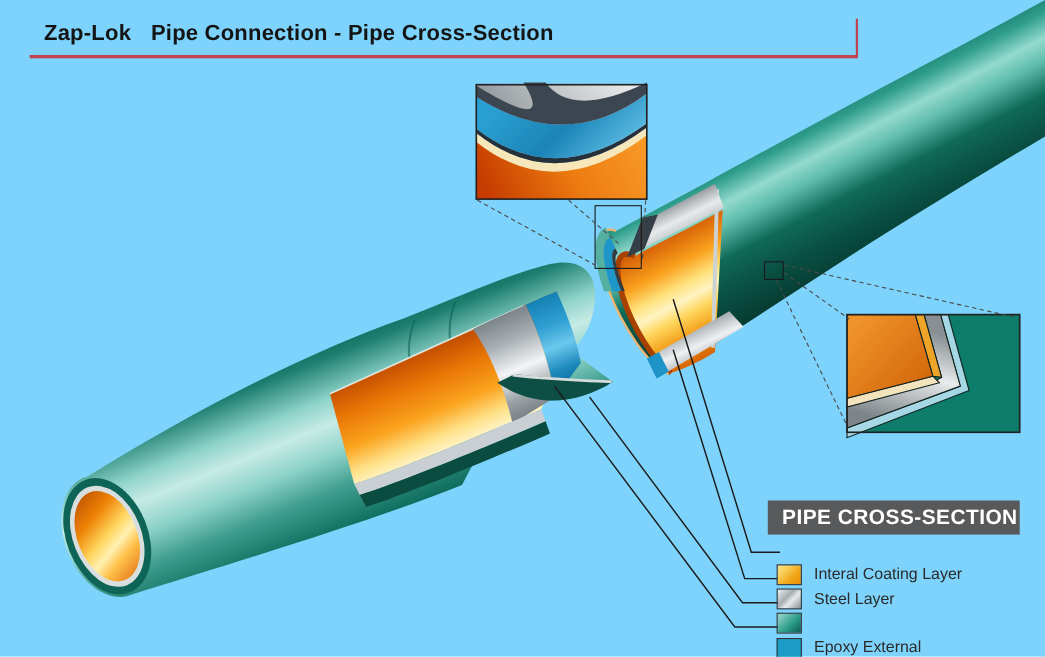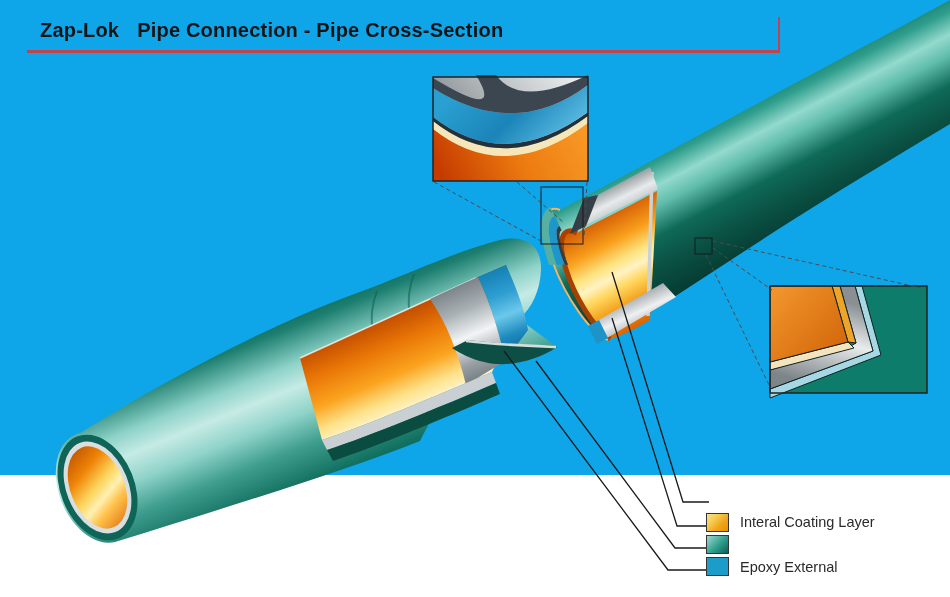--- a/index.html
+++ b/index.html
@@ -1,17 +1,17 @@
 <!DOCTYPE html>
 <html><head>
 <meta charset="utf-8">
 <style>
   html,body{margin:0;padding:0;background:#ffffff;}
   body{width:950px;height:597px;overflow:hidden;font-family:"Liberation Sans",sans-serif;}
-  .stage{position:relative;width:950px;height:475px;background:#0ea5e9;}
+  .stage{position:relative;width:950px;height:597px;background:#7dd3fc;}
 
   
   .title{position:absolute;left:40px;top:19px;font-size:20px;font-weight:bold;color:#141414;letter-spacing:.2px;white-space:nowrap;}
   .title .brand{margin-right:18px;}
   .rule-h{position:absolute;left:27px;top:50px;width:753px;height:2.5px;background:#bf4450;}
   .rule-v{position:absolute;left:777.5px;top:17px;width:2.5px;height:35px;background:#bf4450;}
 
   
   svg.art{position:absolute;left:0;top:0;}
 
@@ -249,26 +249,31 @@
     </g>
 
     <g fill="none" stroke="#1a1a1a" stroke-width="1.3">
       <path d="M 612,272 L 683,502 L 709,502"></path>
       <path d="M 612,318 L 677,526 L 709,526"></path>
       <path d="M 536,361 L 675,548 L 709,548"></path>
       <path d="M 504,351 L 668,570 L 709,570"></path>
     </g>
   </svg>
 
+  <div class="legend-header">PIPE CROSS-SECTION</div>
   <div class="legend">
     <div class="legend-row">
       <div class="swatch sw-internal"></div>
       <div class="legend-label">Interal Coating Layer</div>
     </div>
     <div class="legend-row">
+      <div class="swatch sw-steel"></div>
+      <div class="legend-label">Steel Layer</div>
+    </div>
+    <div class="legend-row">
       <div class="swatch sw-external"></div>
     </div>
     <div class="legend-row">
       <div class="swatch sw-epoxy"></div>
       <div class="legend-label">Epoxy External</div>
     </div>
   </div>
 
 </div>
 

